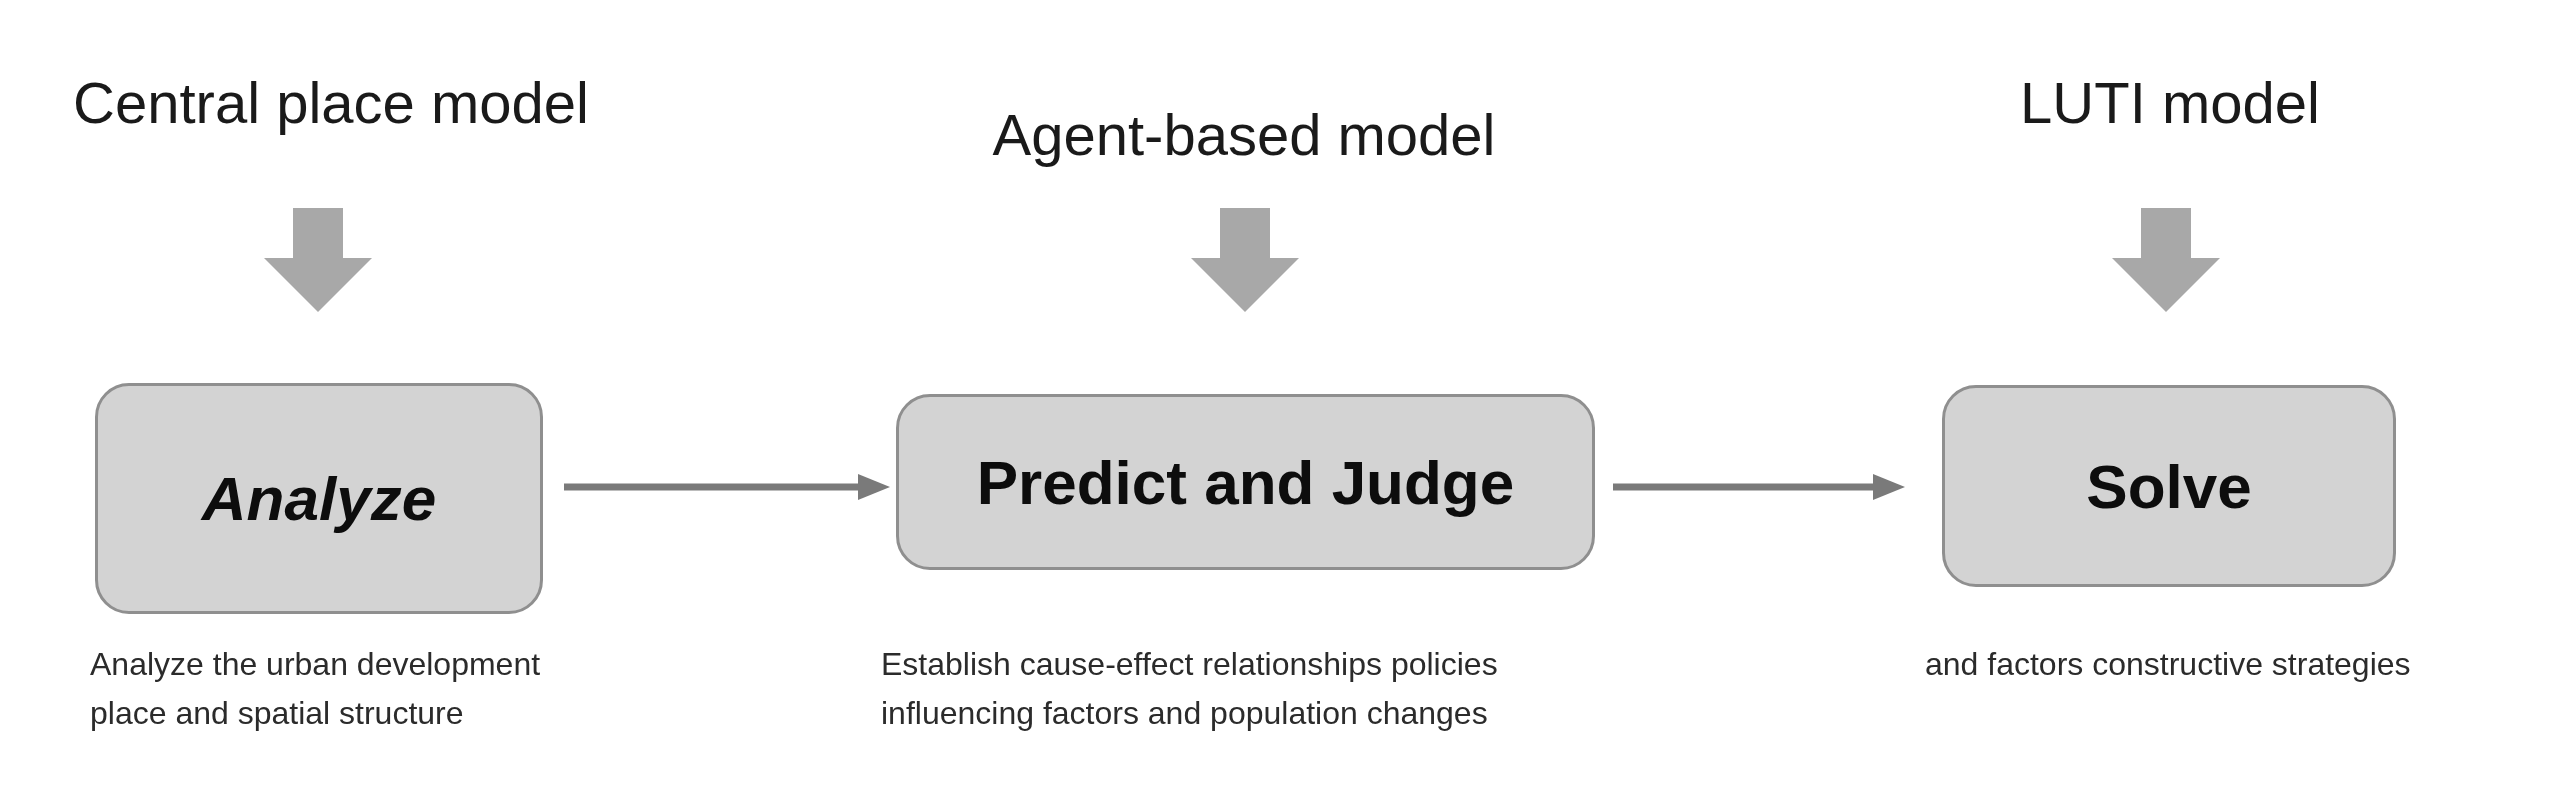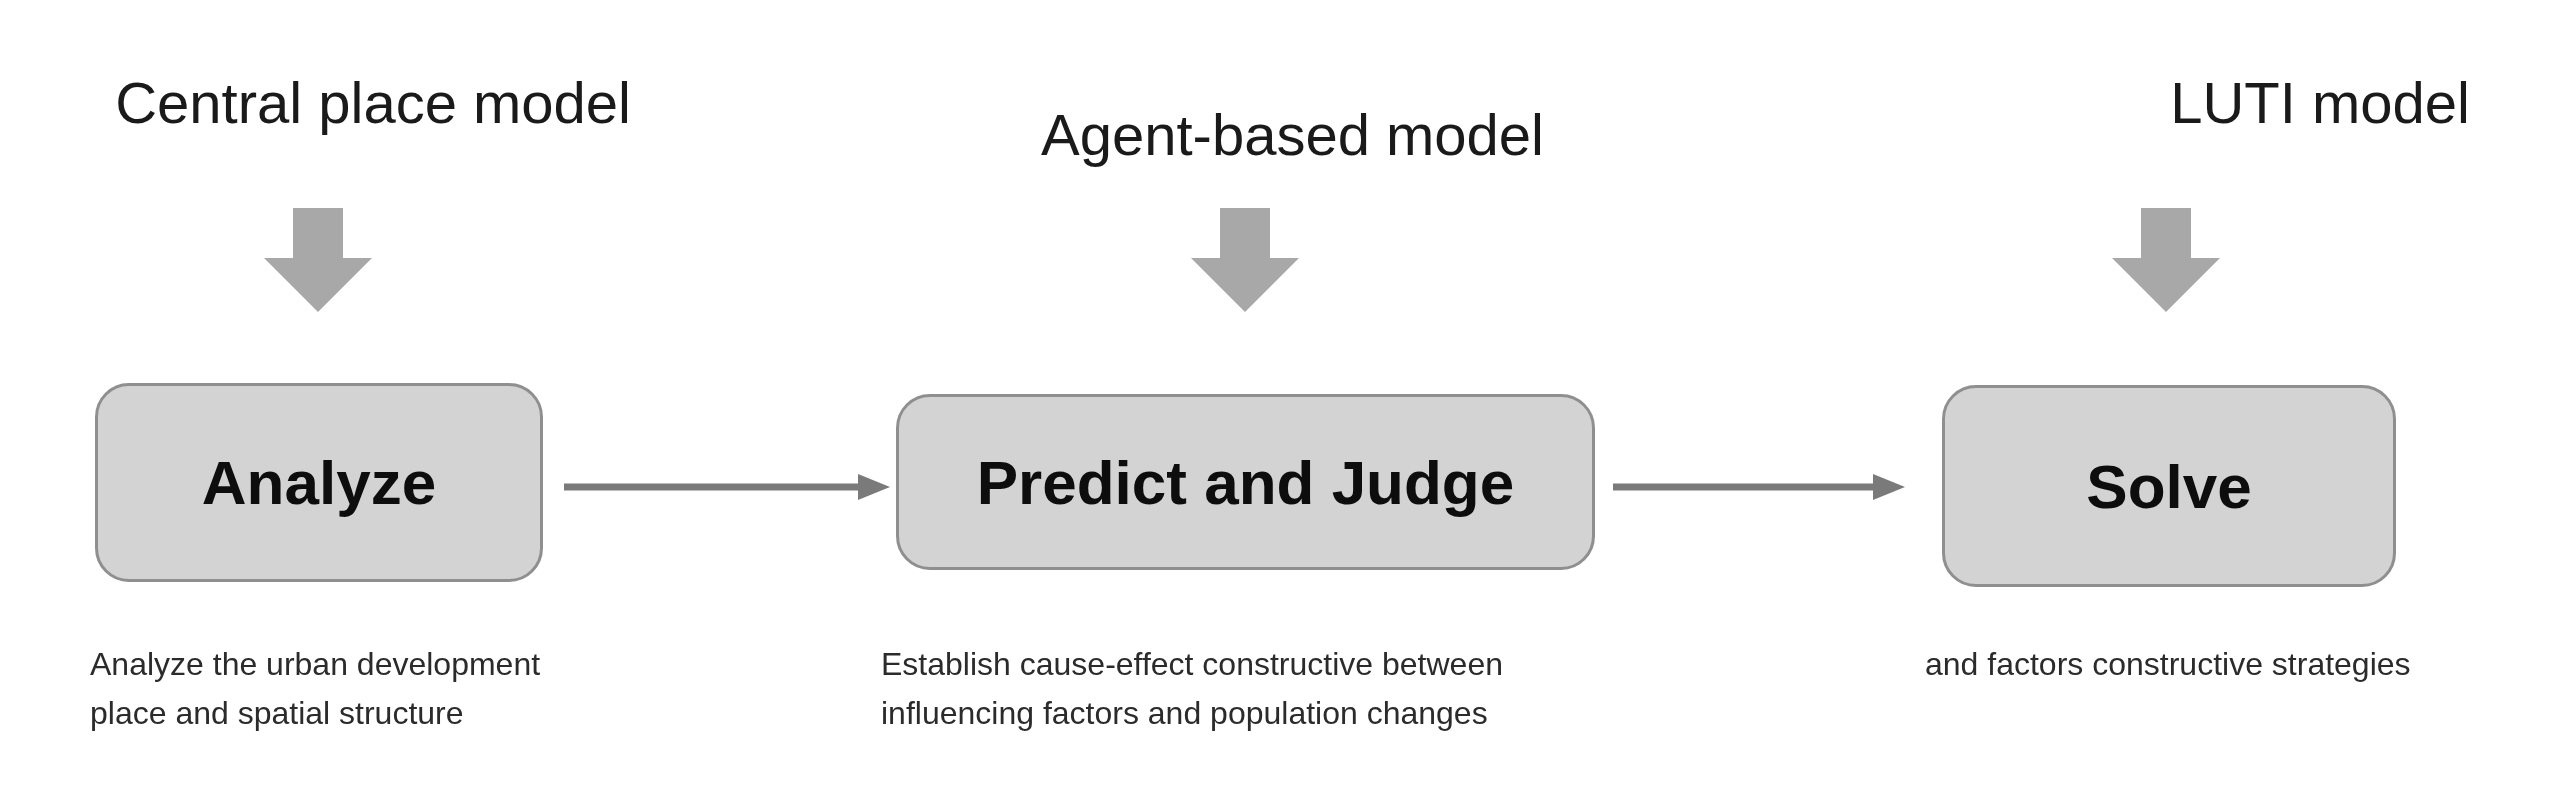--- a/index.html
+++ b/index.html
@@ -17,21 +17,21 @@
     position:relative;
     width:2560px;height:798px;
     background:var(--bg);
     overflow:hidden;
     font-family:"Liberation Sans", sans-serif;
   }
   .model-label{
     position:absolute;
     top:70px;
     width:600px;
-    text-align:right;
+    text-align:center;
     font-size:58px;
     line-height:66px;
     color:var(--heading-color);
     white-space:nowrap;
   }
   .m1{left:31px;}
   .m2{left:944px;margin-top:32px;}
   .m3{left:1870px;}
   .down-arrow{
     position:absolute;
@@ -45,21 +45,21 @@
   .step-box{
     position:absolute;
     background:var(--box-fill);
     border:3px solid var(--box-border);
     border-radius:34px;
     box-sizing:border-box;
     display:flex;
     align-items:center;
     justify-content:center;
   }
-  .b1{left:95px;top:383px;width:448px;height:199px;}
+  .b1{left:95px;top:383px;width:448px;height:231px;font-style:italic;}
   .b2{left:896px;top:383px;width:699px;height:176px;margin-top:11px;}
   .b3{left:1942px;top:385px;width:454px;height:202px;}
   .step-label{
     font-size:62px;
     font-weight:bold;
     color:var(--label-color);
     white-space:nowrap;
   }
   .connector{
     position:absolute;
@@ -117,20 +117,20 @@
   <svg class="connector c2" viewBox="0 0 295 44" aria-hidden="true">
     <line x1="2" y1="22" x2="265" y2="22" stroke="currentColor" stroke-width="7"></line>
     <polygon points="262,9 294,22 262,35" fill="currentColor"></polygon>
   </svg>
 
   <div class="desc d1">
     <div>Analyze the urban development</div>
     <div>place and spatial structure</div>
   </div>
   <div class="desc d2">
-    <div>Establish cause-effect constructive between</div>
+    <div>Establish cause-effect relationships policies</div>
     <div>influencing factors and population changes</div>
   </div>
   <div class="desc d3">
     <div>and factors constructive strategies</div>
   </div>
 
 </div>
 
 </body></html>

